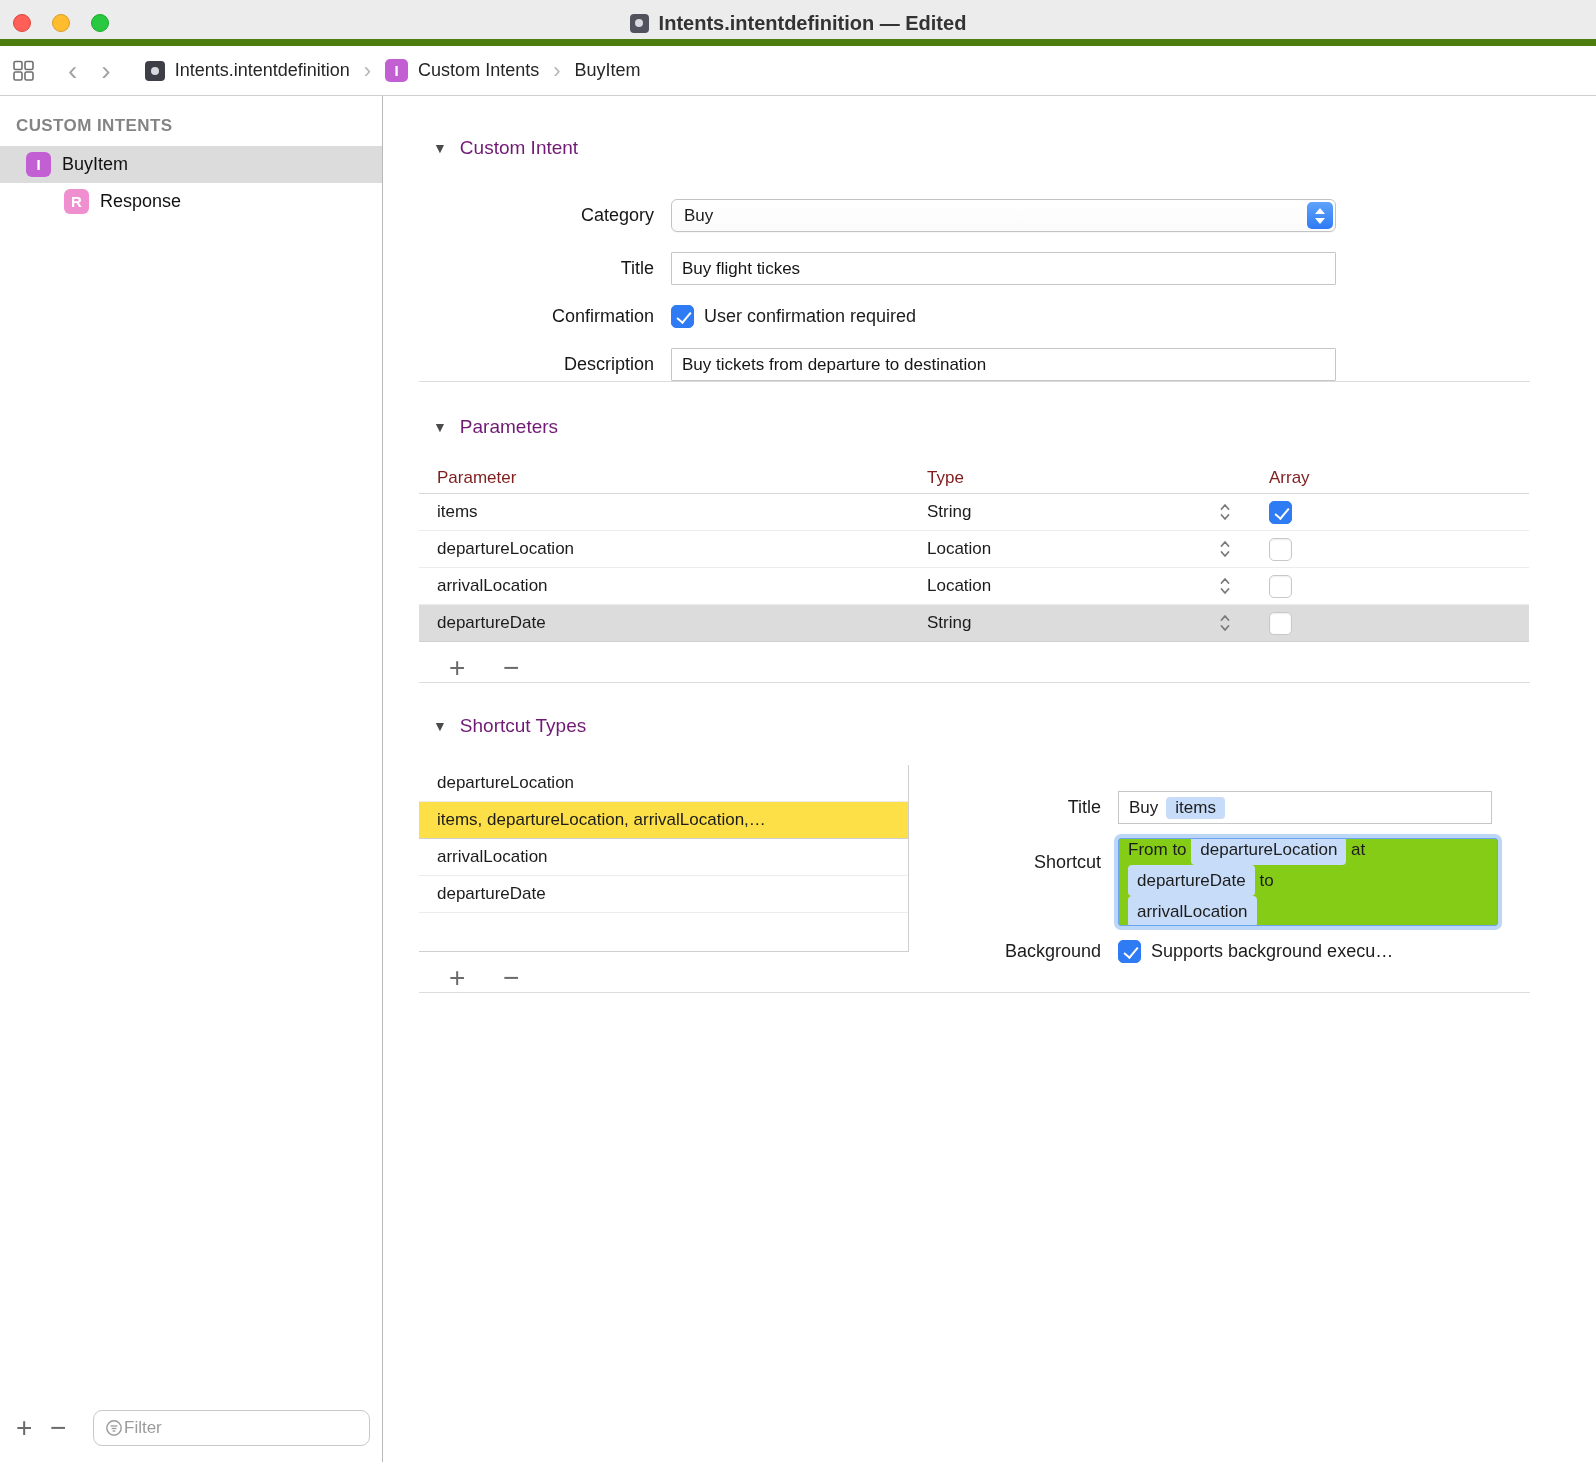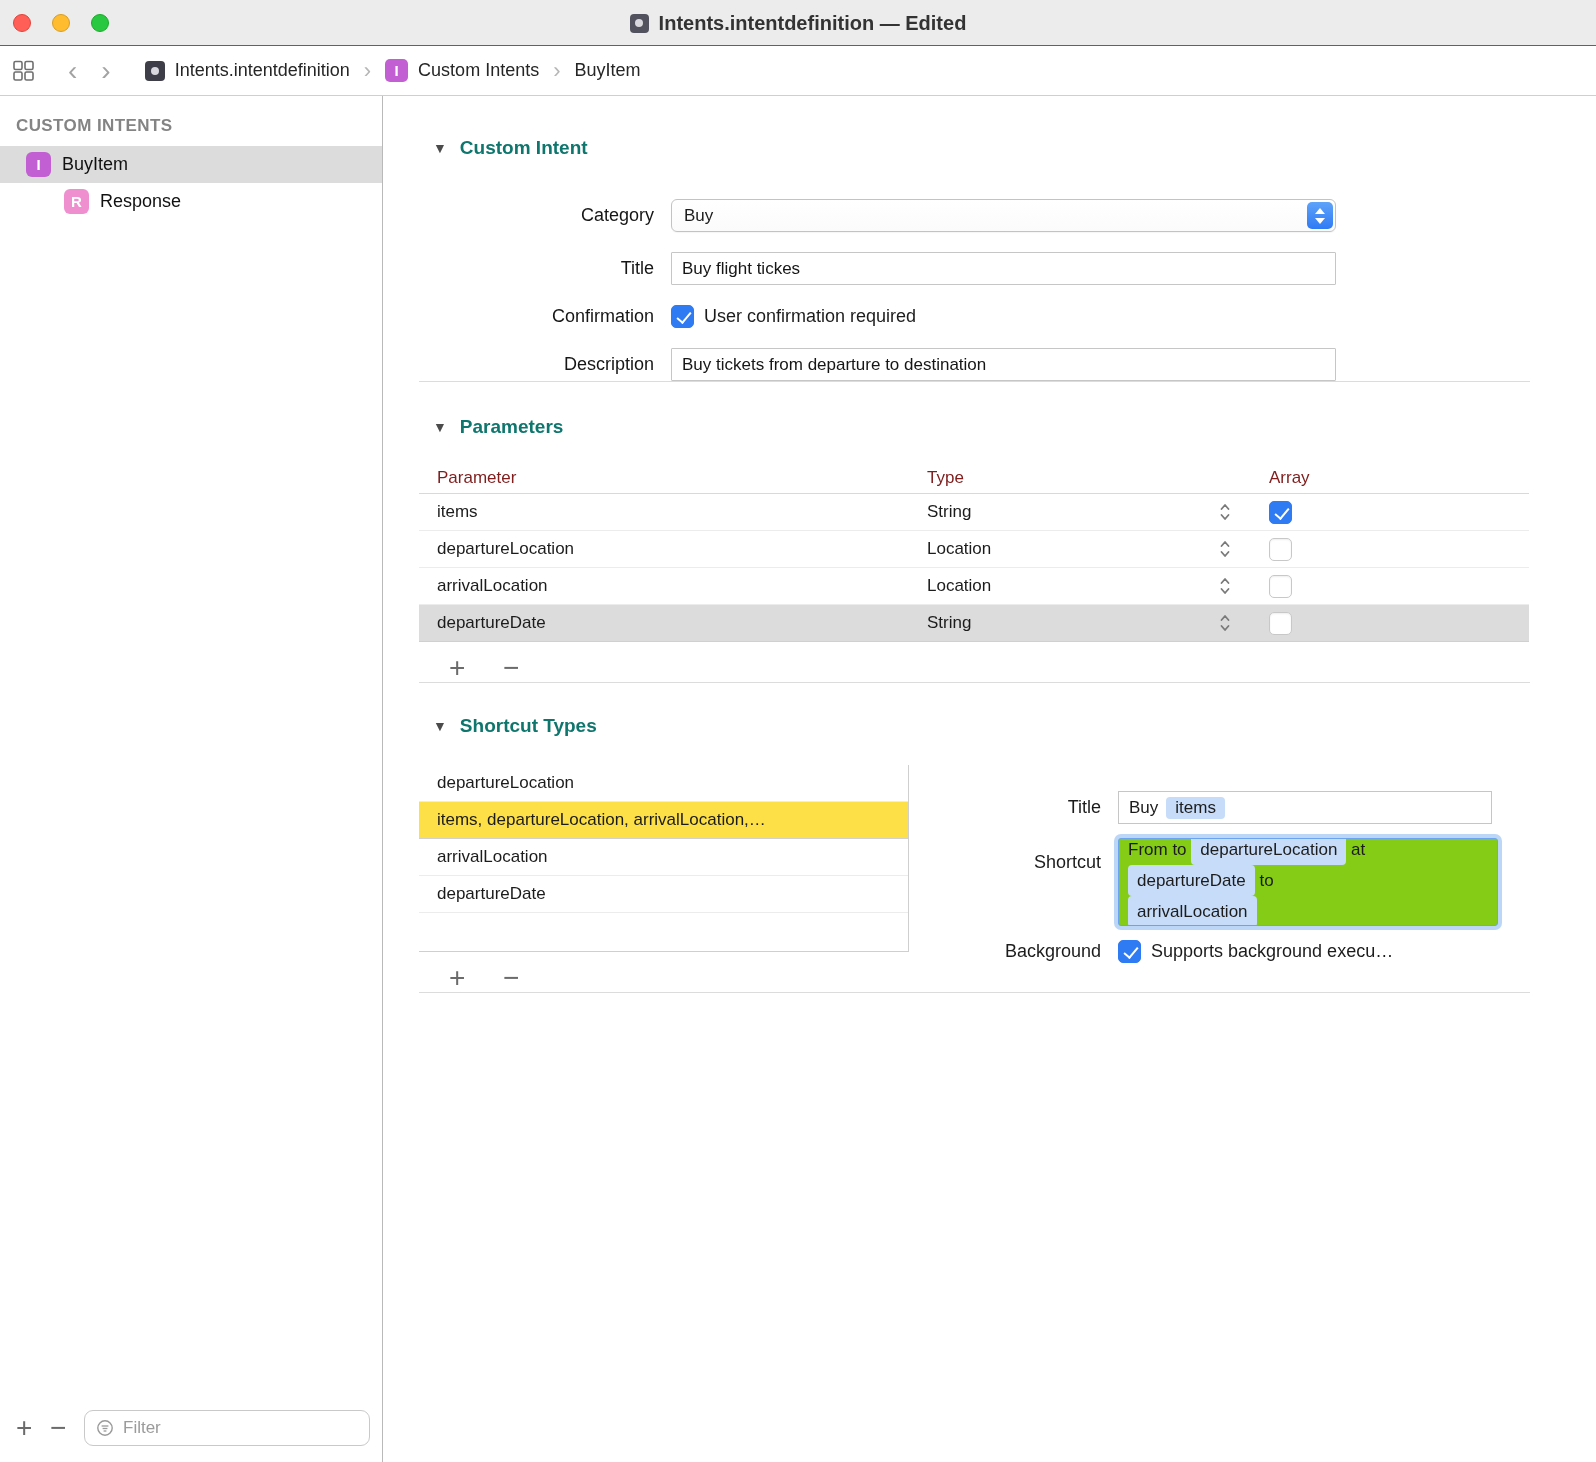--- a/index.html
+++ b/index.html
@@ -2,21 +2,21 @@
 <html style="--accent: #2f7bf4; --accent-light: #5ea3f9; --token-bg: #c7dcf8; --badge-intent: #c25fd3; --badge-response: #ef8fd0; --selection: #dcdcdc;"><head>
 <meta charset="utf-8">
 <style>
   * { margin:0; padding:0; box-sizing:border-box; }
   html,body { width:1596px; height:1462px; overflow:hidden; }
   body { font-family:"Liberation Sans", sans-serif; background:#fff; color:#1c1c1c; }
 
   .window { width:1596px; height:1462px; display:flex; flex-direction:column; }
 
   
-  .titlebar { position:relative; height:46px; background:#ececec; border-bottom:1px solid #4d7c0f; flex:0 0 auto; }
+  .titlebar { position:relative; height:46px; background:#ececec; border-bottom:7px solid #4d7c0f; flex:0 0 auto; }
   .traffic { position:absolute; left:13px; top:14px; display:flex; gap:21px; }
   .tl { width:18px; height:18px; border-radius:50%; display:inline-block; }
   .tl.red { background:#ff5f57; border:1px solid #e0443e; }
   .tl.yellow { background:#febc2e; border:1px solid #d89e24; }
   .tl.green { background:#28c840; border:1px solid #1aab29; }
   .title-wrap { position:absolute; left:0; right:0; top:0; height:46px; display:flex; align-items:center; justify-content:center; gap:10px; }
   .doc-icon { width:19px; height:19px; border-radius:4px; background:#52525e; display:inline-flex; align-items:center; justify-content:center; }
   .doc-dot { width:8px; height:8px; border-radius:50%; background:#d8d8de; }
   .window-title { font-size:20px; font-weight:700; color:#333; }
 
@@ -39,27 +39,27 @@
   .sidebar-header { margin:20px 0 10px 16px; font-size:17px; font-weight:700; color:#848484; letter-spacing:0.4px; }
   .src-row { height:37px; display:flex; align-items:center; gap:11px; padding-left:26px; font-size:18px; color:#111; }
   .src-row.selected { background:#dcdcdc; }
   .src-row.indent { padding-left:64px; }
   .badge { width:25px; height:25px; border-radius:6px; color:#fff; font-weight:700; font-size:15px; display:flex; align-items:center; justify-content:center; flex:0 0 auto; }
   .badge-i { background:var(--badge-intent,#c25fd3); }
   .badge-r { background:var(--badge-response,#ef8fd0); }
   .badge-sm { width:23px; height:23px; border-radius:5px; }
   .sidebar-bottom { margin-top:auto; display:flex; align-items:center; padding:10px 12px 16px 16px; }
   .pm-glyph { font-size:28px; font-weight:300; color:#6b6b6b; line-height:1; width:34px; text-align:left; cursor:default; }
-  .filter-field { flex:1; height:36px; margin-left:0; border:1px solid #c9c9c9; border-radius:9px; background:#fff; display:flex; align-items:center; gap:8px; padding:16px 10px; }
+  .filter-field { flex:1; height:36px; margin-left:9px; border:1px solid #c9c9c9; border-radius:9px; background:#fff; display:flex; align-items:center; padding:16px 10px; }
   .filter-placeholder { color:#9b9b9b; font-size:17px; }
 
   
   .section-head { display:flex; align-items:center; gap:13px; padding-left:14px; }
   .disclosure { font-size:14px; color:#4b4b4b; }
-  .section-title { font-size:19px; font-weight:700; color:#0f766e; }
+  .section-title { font-size:19px; font-weight:400; color:#701a75; }
   hr.sep { border:none; border-top:1px solid #dcdcdc; margin:0; }
 
   
   .ci-head { margin-top:41px; }
   .form { margin-top:40px; display:flex; flex-direction:column; gap:20px; }
   .frow { display:flex; align-items:center; }
   .flabel { width:235px; text-align:right; font-size:18px; margin-right:17px; color:#161616; flex:0 0 auto; }
   .tfield { width:665px; height:33px; border:1px solid #c6c6c6; background:#fff; font-size:17px; padding:0 10px; font-family:"Liberation Sans",sans-serif; color:#161616; border-radius:1px; }
   .popup { position:relative; width:665px; height:33px; border:1px solid #c3c3c3; border-radius:6px; background:linear-gradient(#ffffff,#fbfbfb); display:flex; align-items:center; padding-left:12px; font-size:17px; box-shadow:0 1px 1px rgba(0,0,0,0.04); }
   .popup-stepper { position:absolute; right:2px; top:2px; bottom:2px; width:26px; border-radius:5px; background:linear-gradient(var(--accent-light,#5ea3f9),var(--accent,#2f7bf4)); display:flex; flex-direction:column; align-items:center; justify-content:center; gap:4px; }

